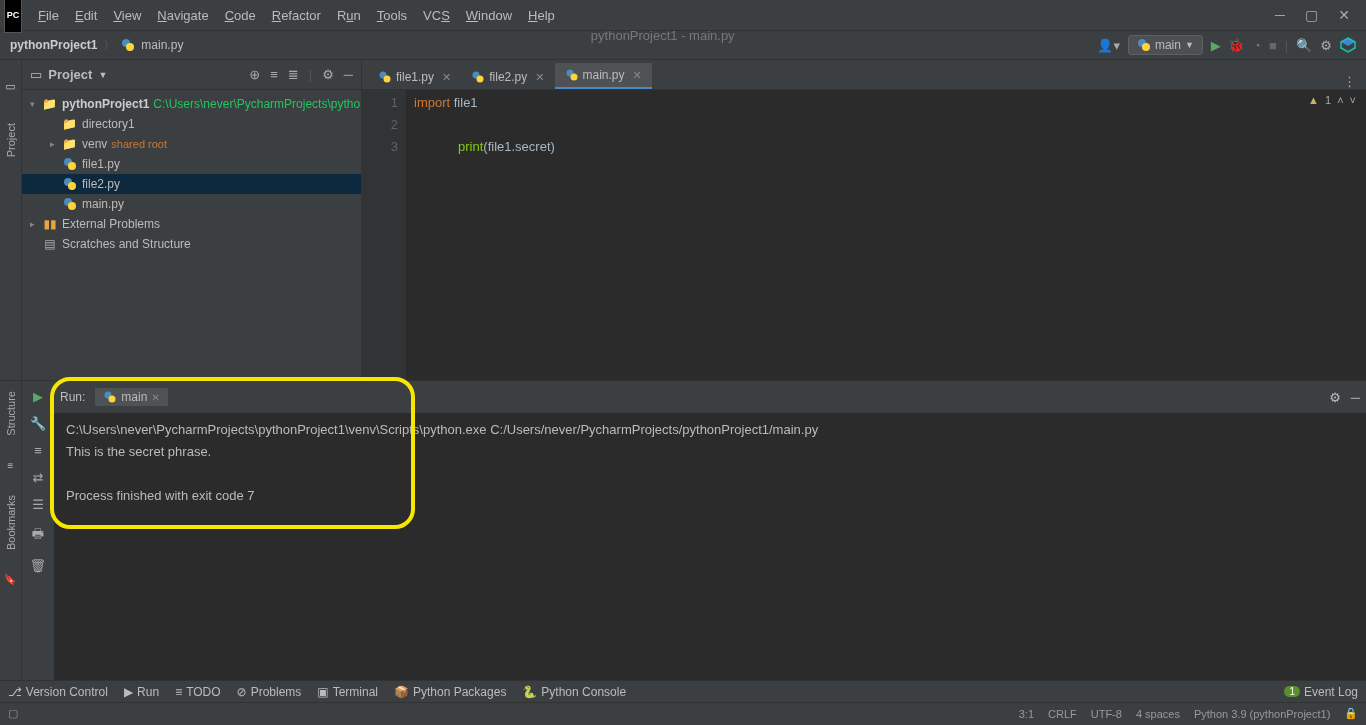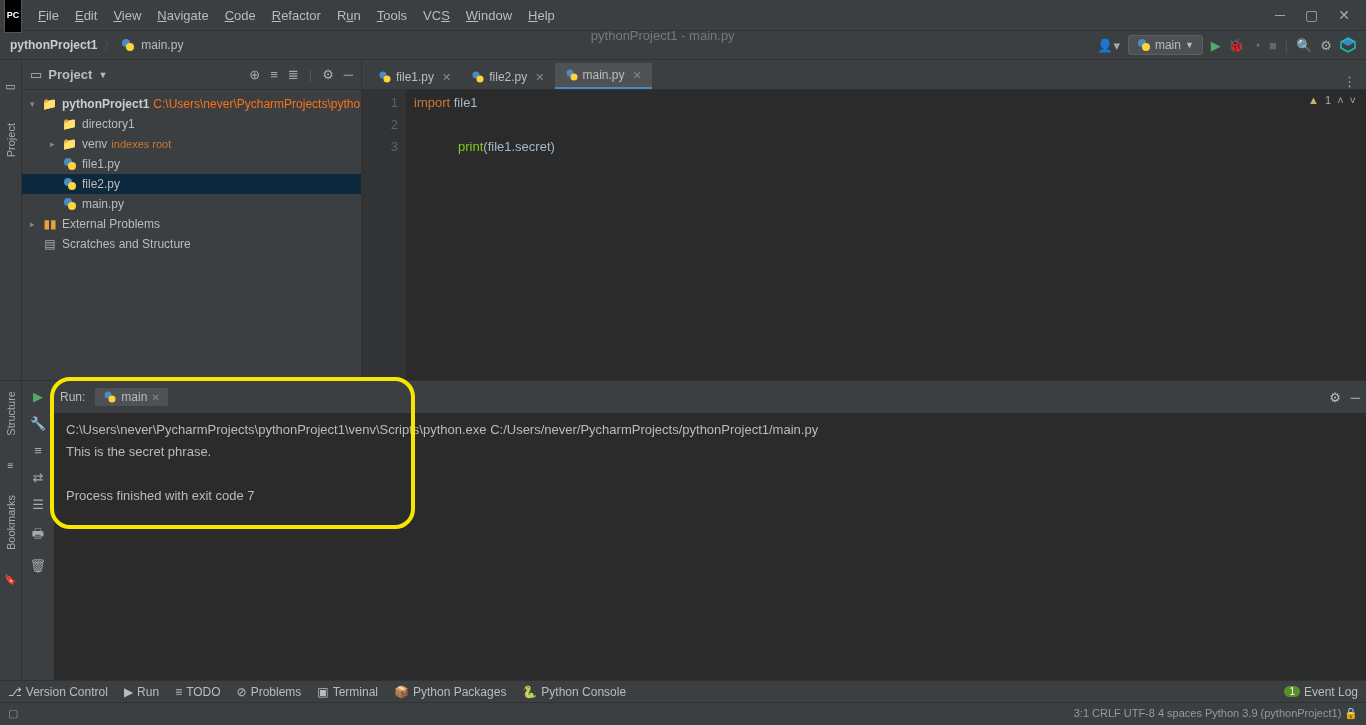--- a/index.html
+++ b/index.html
@@ -29,21 +29,21 @@
 
 
 .project { width: 340px; background: #3c3f41; border-right: 1px solid #323232; display: flex; flex-direction: column; }
 .project-header { height: 30px; display: flex; align-items: center; padding: 0 8px; border-bottom: 1px solid #323232; }
 .project-header .icons { margin-left: auto; display: flex; gap: 10px; color: #aaa; font-size: 13px; }
 .tree { padding: 4px 0; font-size: 12px; }
 .tree-row { display: flex; align-items: center; height: 20px; padding-left: 8px; cursor: pointer; white-space: nowrap; overflow: hidden; }
 .tree-row.selected { background: #0d293e; }
 .tree-row .arrow { width: 12px; color: #888; font-size: 9px; }
 .tree-row .fico { width: 16px; margin-right: 4px; text-align: center; }
-.tree-row .dim { color: #f97316; margin-left: 4px; }
+.tree-row .dim { color: #22c55e; margin-left: 4px; }
 .tree-row .lib { color: #cc7832; margin-left: 4px; font-size: 11px; }
 
 
 .editor { flex: 1; background: #2b2b2b; display: flex; flex-direction: column; }
 .tabs { height: 30px; background: #3c3f41; display: flex; align-items: flex-end; border-bottom: 1px solid #323232; padding-left: 6px; }
 .tab { display: flex; align-items: center; gap: 4px; padding: 5px 10px; font-size: 12px; color: #bbb; cursor: pointer; }
 .tab.active { background: #4e5254; border-bottom: 2px solid #4a88c7; }
 .tab .x { color: #888; margin-left: 4px; font-size: 11px; }
 .tabs-right { margin-left: auto; padding: 0 10px; color: #aaa; }
 .code-area { flex: 1; display: flex; font-family: "Consolas", "Menlo", monospace; font-size: 13px; position: relative; }
@@ -65,21 +65,21 @@
 .run-header-right { margin-left: auto; display: flex; gap: 10px; font-size: 13px; }
 .console { flex: 1; background: #2b2b2b; font-family: "Consolas", "Menlo", monospace; font-size: 13px; line-height: 22px; padding: 6px 12px; color: #bbbbbb; white-space: pre; }
 
 
 .highlight-box { position: absolute; border: 4px solid #f7e600; border-radius: 20px; pointer-events: none; }
 
 
 .bottombar { height: 22px; background: #3c3f41; border-top: 1px solid #323232; display: flex; align-items: center; padding: 0 8px; font-size: 12px; gap: 16px; }
 .bottombar .item { display: flex; align-items: center; gap: 4px; cursor: pointer; }
 .statusbar { height: 22px; background: #3c3f41; border-top: 1px solid #323232; display: flex; align-items: center; padding: 0 8px; font-size: 11px; color: #999; }
-.statusbar .right { margin-left: auto; display: flex; gap: 3px; }
+.statusbar .right { margin-left: auto; display: flex; gap: 14px; align-items: center; }
 
 svg { display: block; }
 </style>
 </head>
 <body>
 
 <div class="titlebar">
   <div class="logo">PC</div>
   <div class="menu">
     <span><u>F</u>ile</span>
@@ -170,21 +170,21 @@
         <span class="dim">C:\Users\never\PycharmProjects\pytho</span>
       </div>
       <div class="tree-row" style="padding-left:40px">
         <span class="fico">📁</span>
         <span>directory1</span>
       </div>
       <div class="tree-row" style="padding-left:28px">
         <span class="arrow">▸</span>
         <span class="fico">📁</span>
         <span>venv</span>
-        <span class="lib">indexes root</span>
+        <span class="lib">shared root</span>
       </div>
       <div class="tree-row" style="padding-left:40px">
         <span class="fico py-icon">
             <svg width="14" height="14">
               <circle cx="5" cy="5" r="4" fill="#4b8bbe"></circle>
               <circle cx="9" cy="9" r="4" fill="#ffd43b"></circle>
             </svg>
           </span>
         <span>file1.py</span>
       </div>

